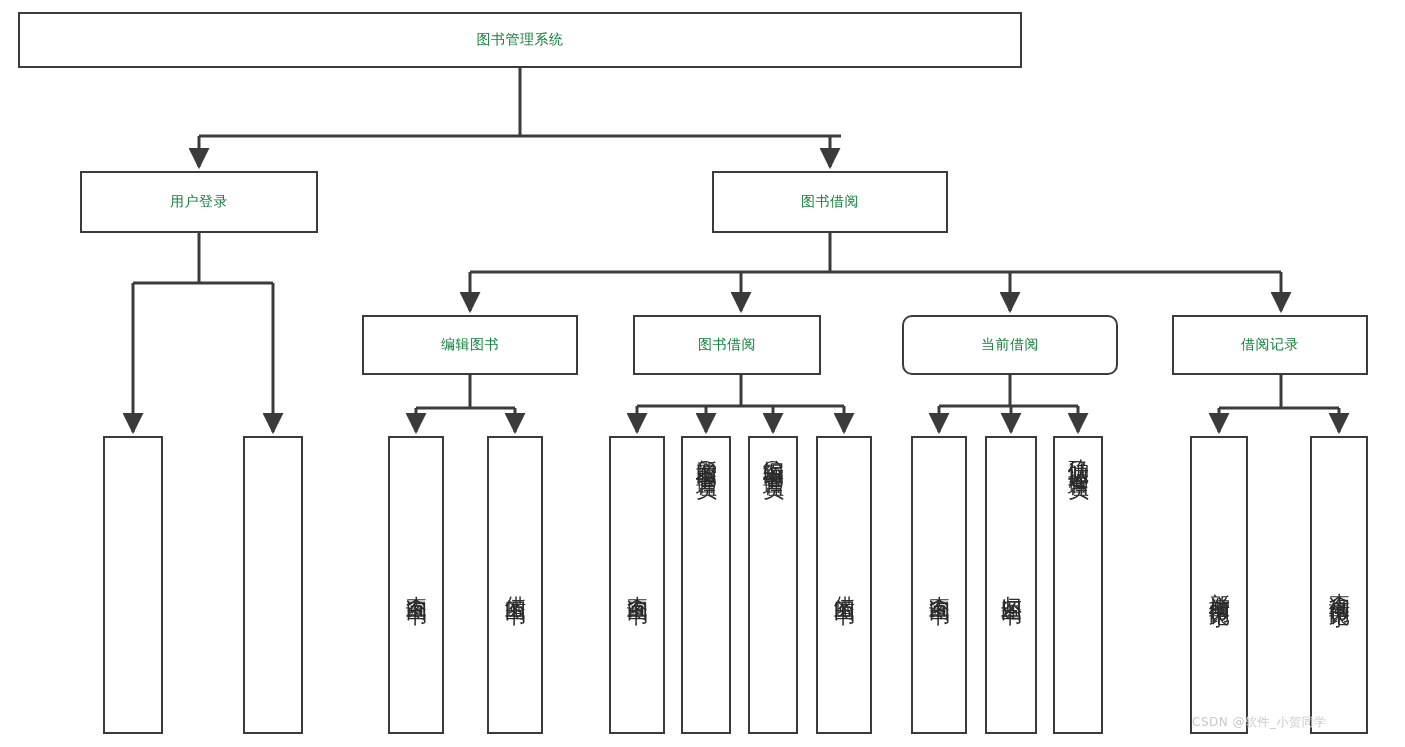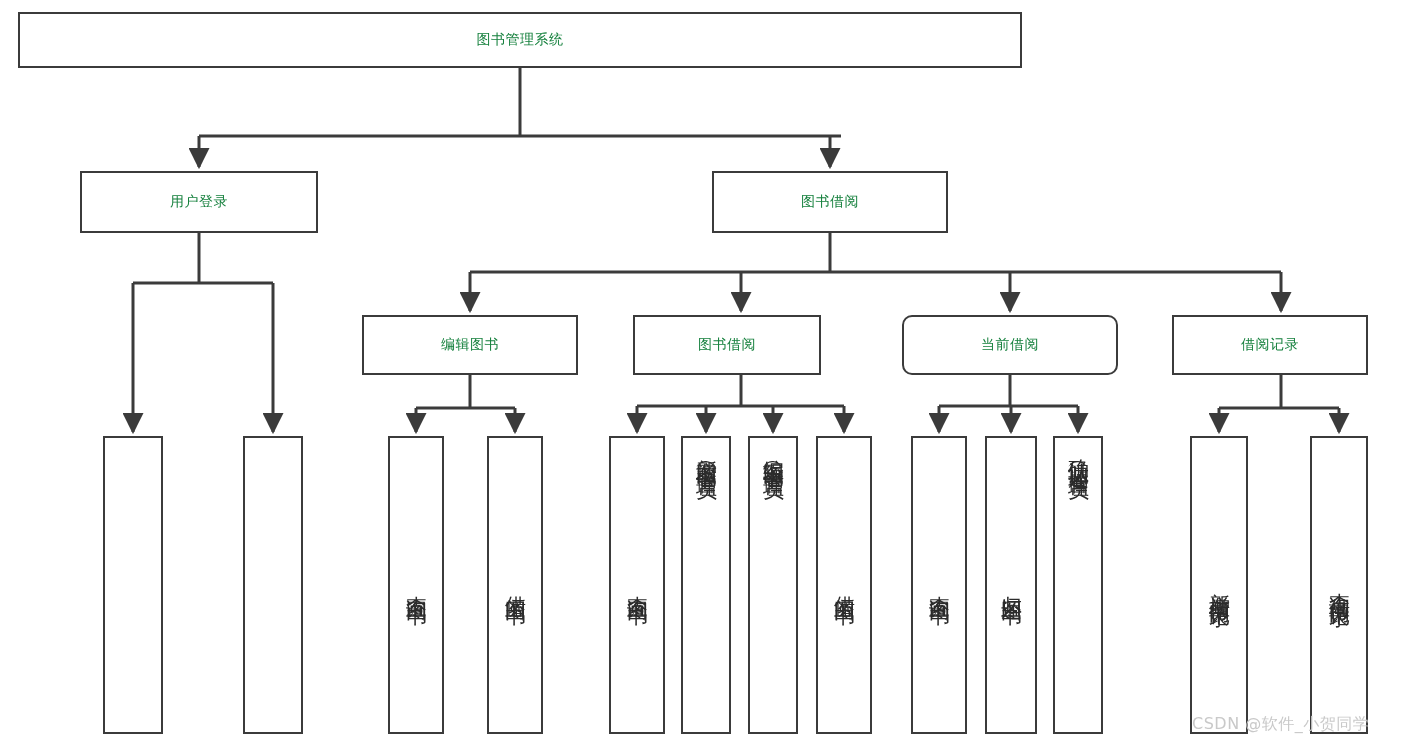--- a/index.html
+++ b/index.html
@@ -57,21 +57,21 @@
     color: #2b2b2b;
     writing-mode: vertical-rl;
     text-orientation: upright;
     letter-spacing: 3px;
     line-height: 1;
     padding: 4px 0;
     white-space: nowrap;
   }
   .watermark {
     position: absolute;
-    font-size: 16px;
+    font-size: 12px;
     color: #c9c9c9;
     white-space: nowrap;
     letter-spacing: 0.5px;
   }
 </style>
 </head>
 <body>
 
 <div id="canvas">
 

